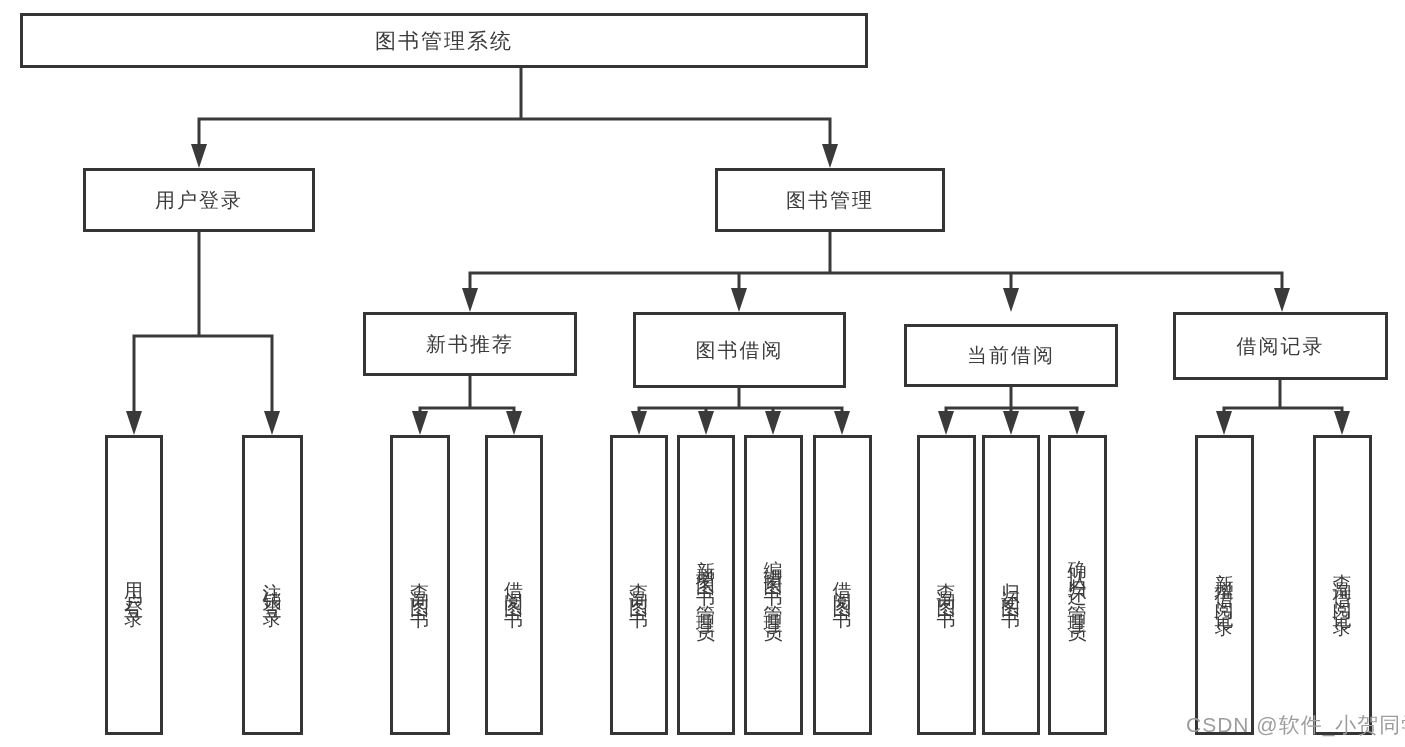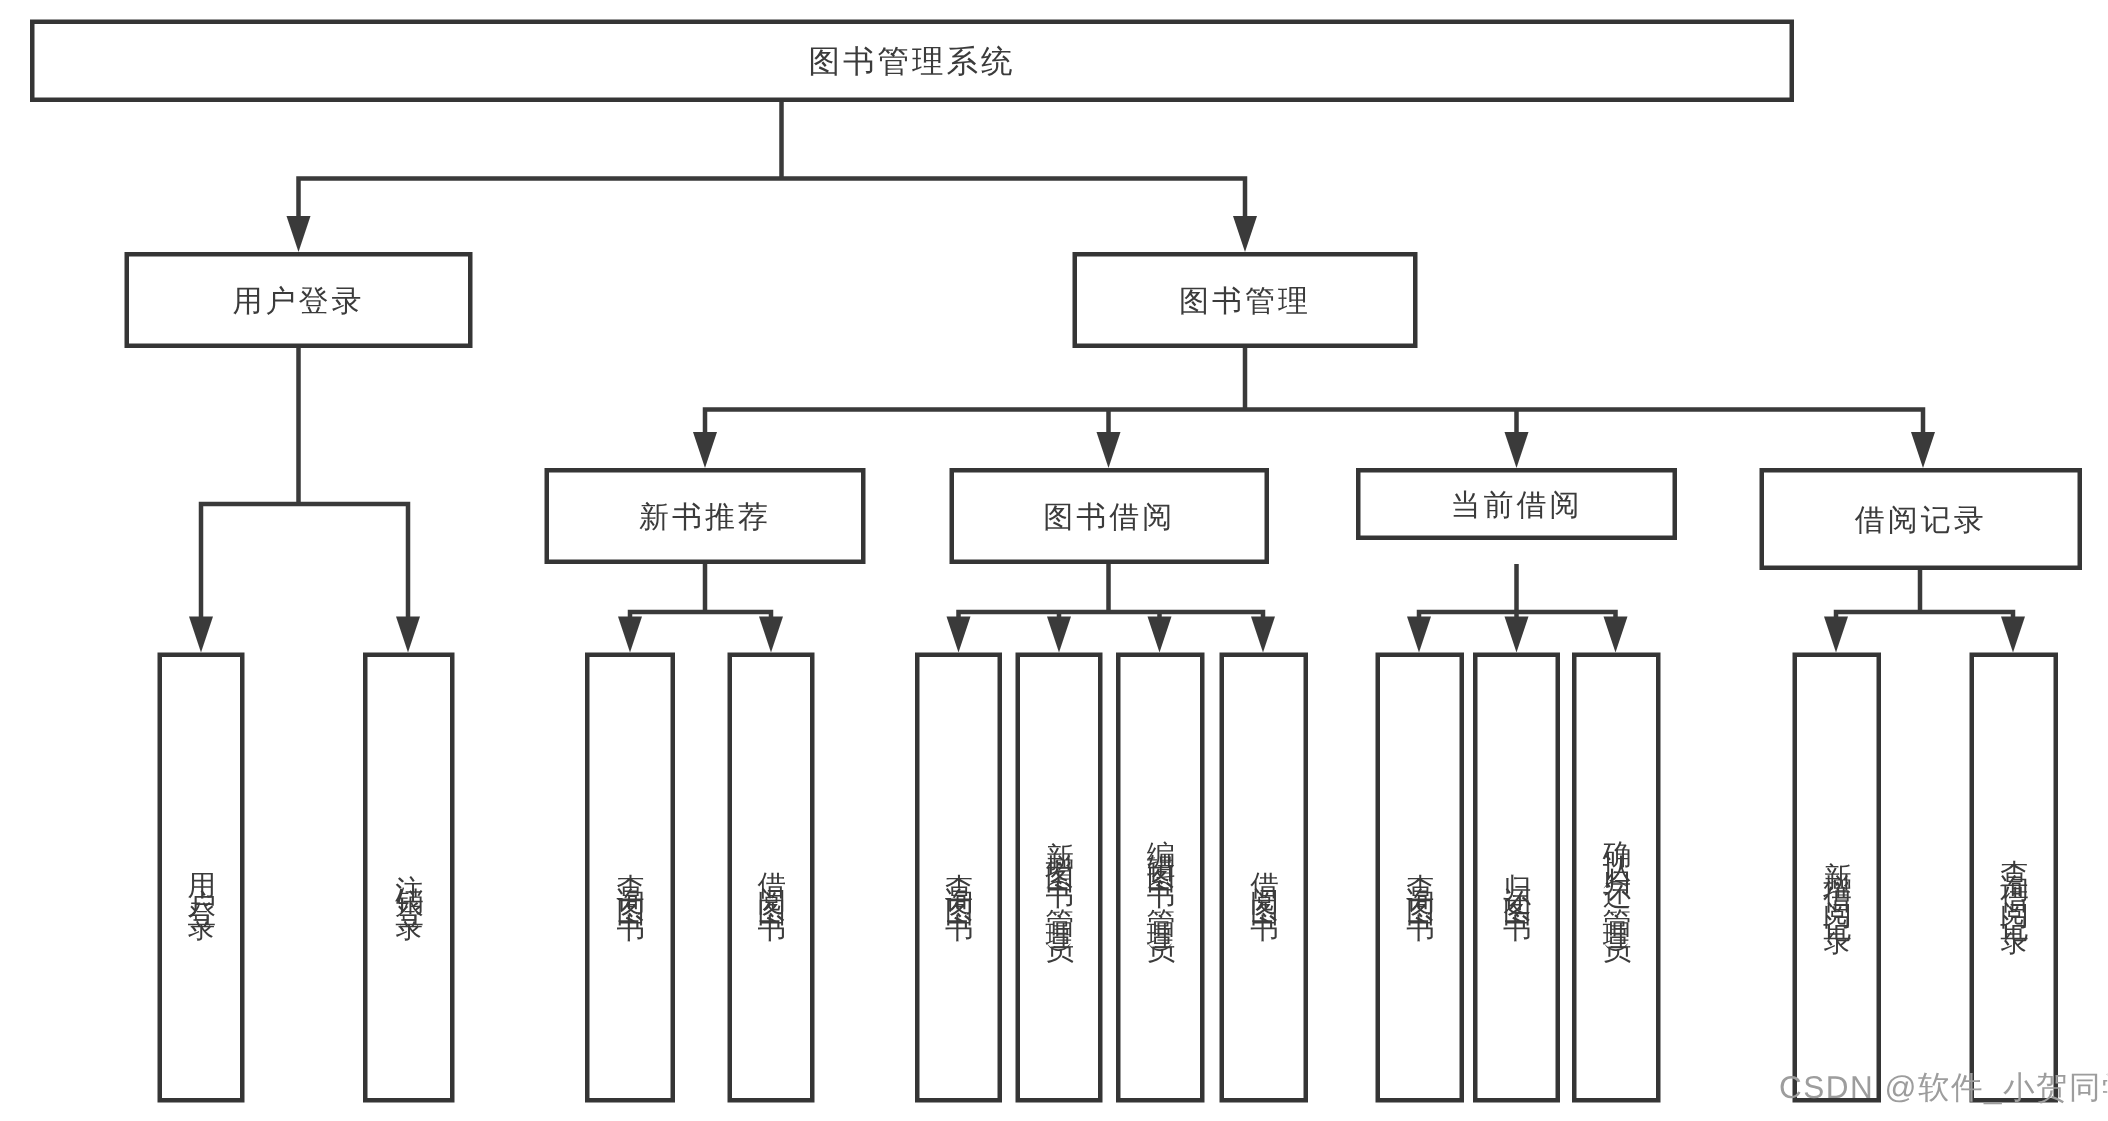--- a/index.html
+++ b/index.html
@@ -106,28 +106,28 @@
       <polygon points="765,411 781,411 773,435"></polygon>
       <polygon points="834,411 850,411 842,435"></polygon>
       <polygon points="938,411 954,411 946,435"></polygon>
       <polygon points="1003,411 1019,411 1011,435"></polygon>
       <polygon points="1069,411 1085,411 1077,435"></polygon>
       <polygon points="1216,411 1232,411 1224,435"></polygon>
       <polygon points="1334,411 1350,411 1342,435"></polygon>
     </g>
   </svg>
 
-  <div class="node-h node-root-box" style="left:20px; top:13px; width:1176px; height:55px;">图书管理系统</div>
+  <div class="node-h node-root-box" style="left:20px; top:13px; width:848px; height:55px;">图书管理系统</div>
 
   <div class="node-h" style="left:83px; top:168px; width:232px; height:64px;">用户登录</div>
   <div class="node-h" style="left:363px; top:312px; width:214px; height:64px;">新书推荐</div>
 
   <div class="node-h" style="left:715px; top:168px; width:230px; height:64px;">图书管理</div>
-  <div class="node-h" style="left:633px; top:312px; width:213px; height:64px;">图书借阅</div>
-  <div class="node-h" style="left:904px; top:312px; width:214px; height:48px;">当前借阅</div>
+  <div class="node-h" style="left:633px; top:312px; width:213px; height:76px;">图书借阅</div>
+  <div class="node-h" style="left:904px; top:324px; width:214px; height:63px;">当前借阅</div>
   <div class="node-h" style="left:1173px; top:312px; width:215px; height:68px;">借阅记录</div>
 
   <div class="node-v" style="left:105px; top:435px; width:58px; height:300px;">用户登录</div>
   <div class="node-v" style="left:242px; top:435px; width:61px; height:300px;">注销登录</div>
 
   <div class="node-v" style="left:390px; top:435px; width:60px; height:300px;">查询图书</div>
   <div class="node-v" style="left:485px; top:435px; width:58px; height:300px;">借阅图书</div>
 
   <div class="node-v" style="left:610px; top:435px; width:58px; height:300px;">查询图书</div>
   <div class="node-v" style="left:677px; top:435px; width:58px; height:300px;">新增图书（管理员）</div>

